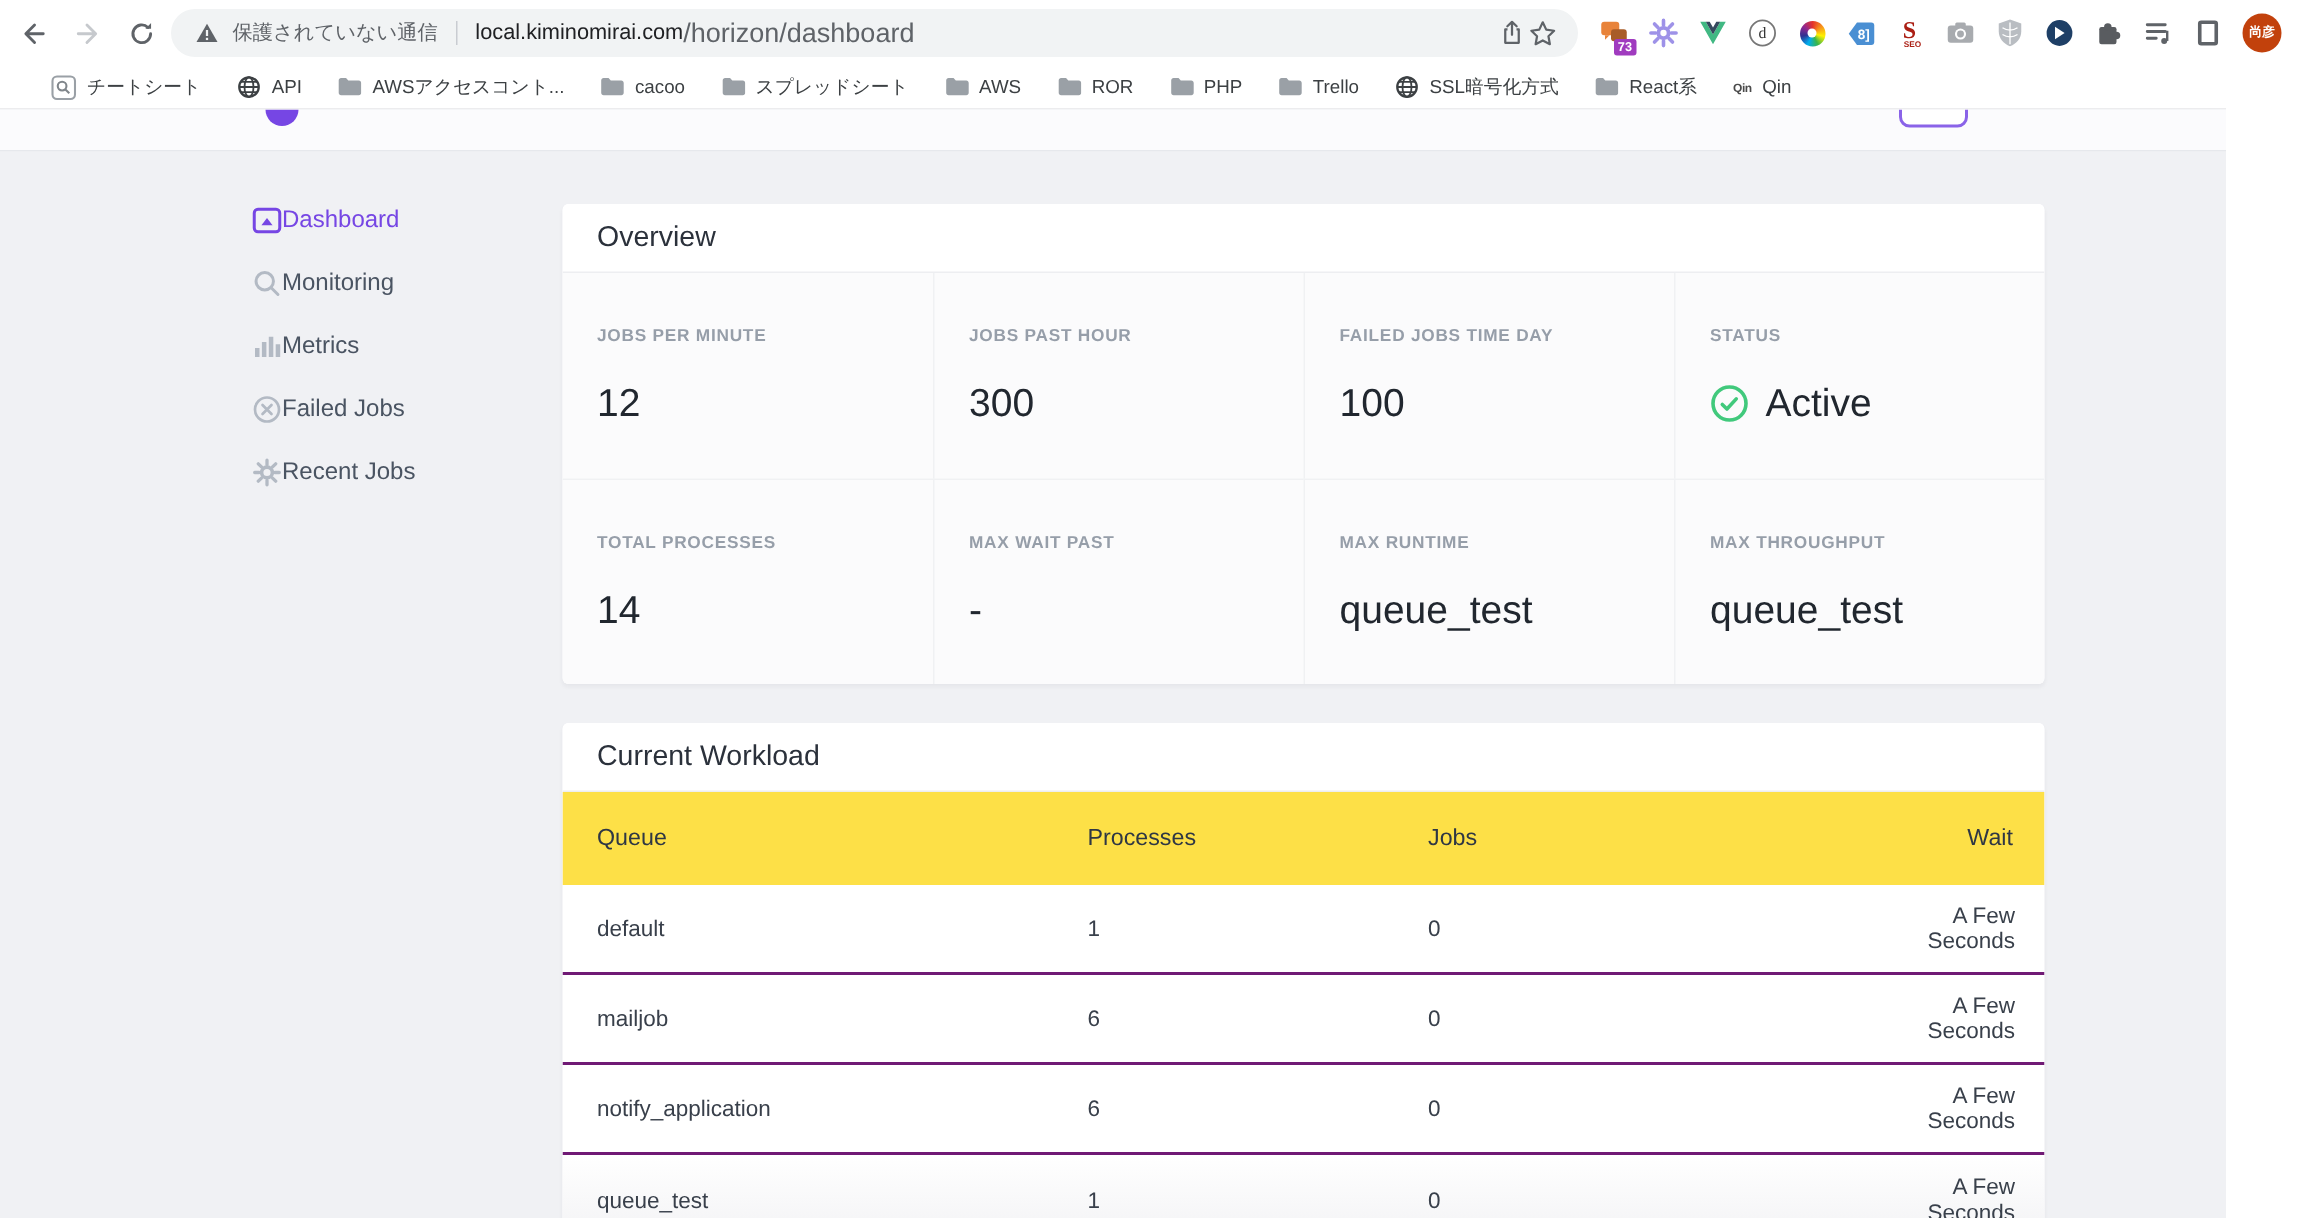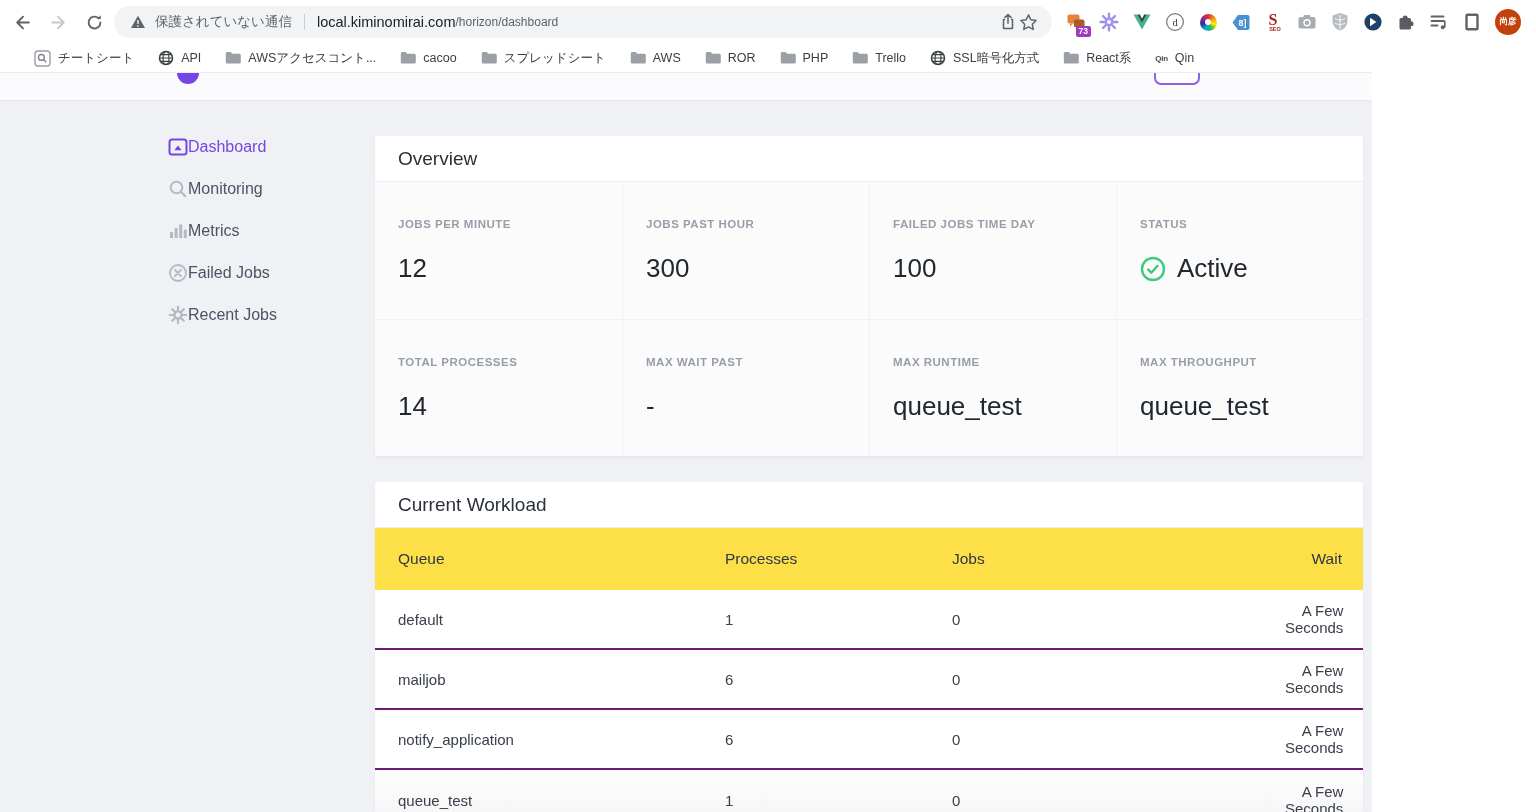--- a/index.html
+++ b/index.html
@@ -1,30 +1,30 @@
 <!DOCTYPE html>
 <html style="--accent: #7646e4;"><head>
 <meta charset="utf-8">
 <style>
   * { margin:0; padding:0; box-sizing:border-box; }
   html,body { width:1536px; height:812px; overflow:hidden; }
   body { font-family:"Liberation Sans","DejaVu Sans",sans-serif; background:#fff; }
-  .screen { width:1372px; height:812px; display:flex; flex-direction:column;justify-content:center; }
+  .screen { width:1484px; height:812px; display:flex; flex-direction:column;justify-content:center; }
 
   
   .toolbar { height:44px; background:#fff; display:flex; align-items:center; flex:none; }
   .nav-btns { display:flex; align-items:center; gap:16px; padding-left:12px; flex:none; }
   .tb-ic { display:inline-flex; align-items:center; justify-content:center; width:20px; height:20px; cursor:pointer; }
   .tb-ic svg { display:block; }
   .omnibox { margin-left:10px; width:938px; height:32px; flex:none; background:#f1f3f4; border-radius:16px;
              display:flex; align-items:center; padding:0 14px; }
   .sec-label { font-size:13.5px; color:#5f6368; margin-left:7px; white-space:nowrap; }
   .omni-sep { width:1px; height:16px; background:#c9ccd1; margin:0 12px; }
   .host { font-size:14.5px; color:#202124; white-space:nowrap; }
-  .path { font-size:12px; color:#5f6368; white-space:nowrap; }
+  .path { font-size:18px; color:#5f6368; white-space:nowrap; }
   .omni-spacer { flex:1; }
   .ext-area { display:flex; align-items:center; gap:13px; margin-left:14px; }
   .ext { position:relative; width:20px; height:20px; display:inline-flex; align-items:center; justify-content:center; cursor:pointer; }
   .ext-badge { position:absolute; right:-5px; bottom:-5px; background:#a03bbf; color:#fff; font-size:8.5px;
                font-weight:700; padding:1px 3px; border-radius:2px; line-height:1.1; }
   .colorwheel { width:17px; height:17px; border-radius:50%;
                 background:conic-gradient(#e5332a,#f7941d,#fff200,#3ab54a,#00aeef,#2e3192,#92278f,#e5332a); position:relative; }
   .colorwheel::after { content:""; position:absolute; left:5.5px; top:5.5px; width:6px; height:6px; background:#fff; border-radius:50%; }
   .qin-txt { font-size:8px; font-weight:700; color:#4a4a4a; letter-spacing:-0.3px; }
   .avatar { width:26px; height:26px; border-radius:50%; background:#c2410c; color:#fff; font-size:8.5px; font-weight:700;

